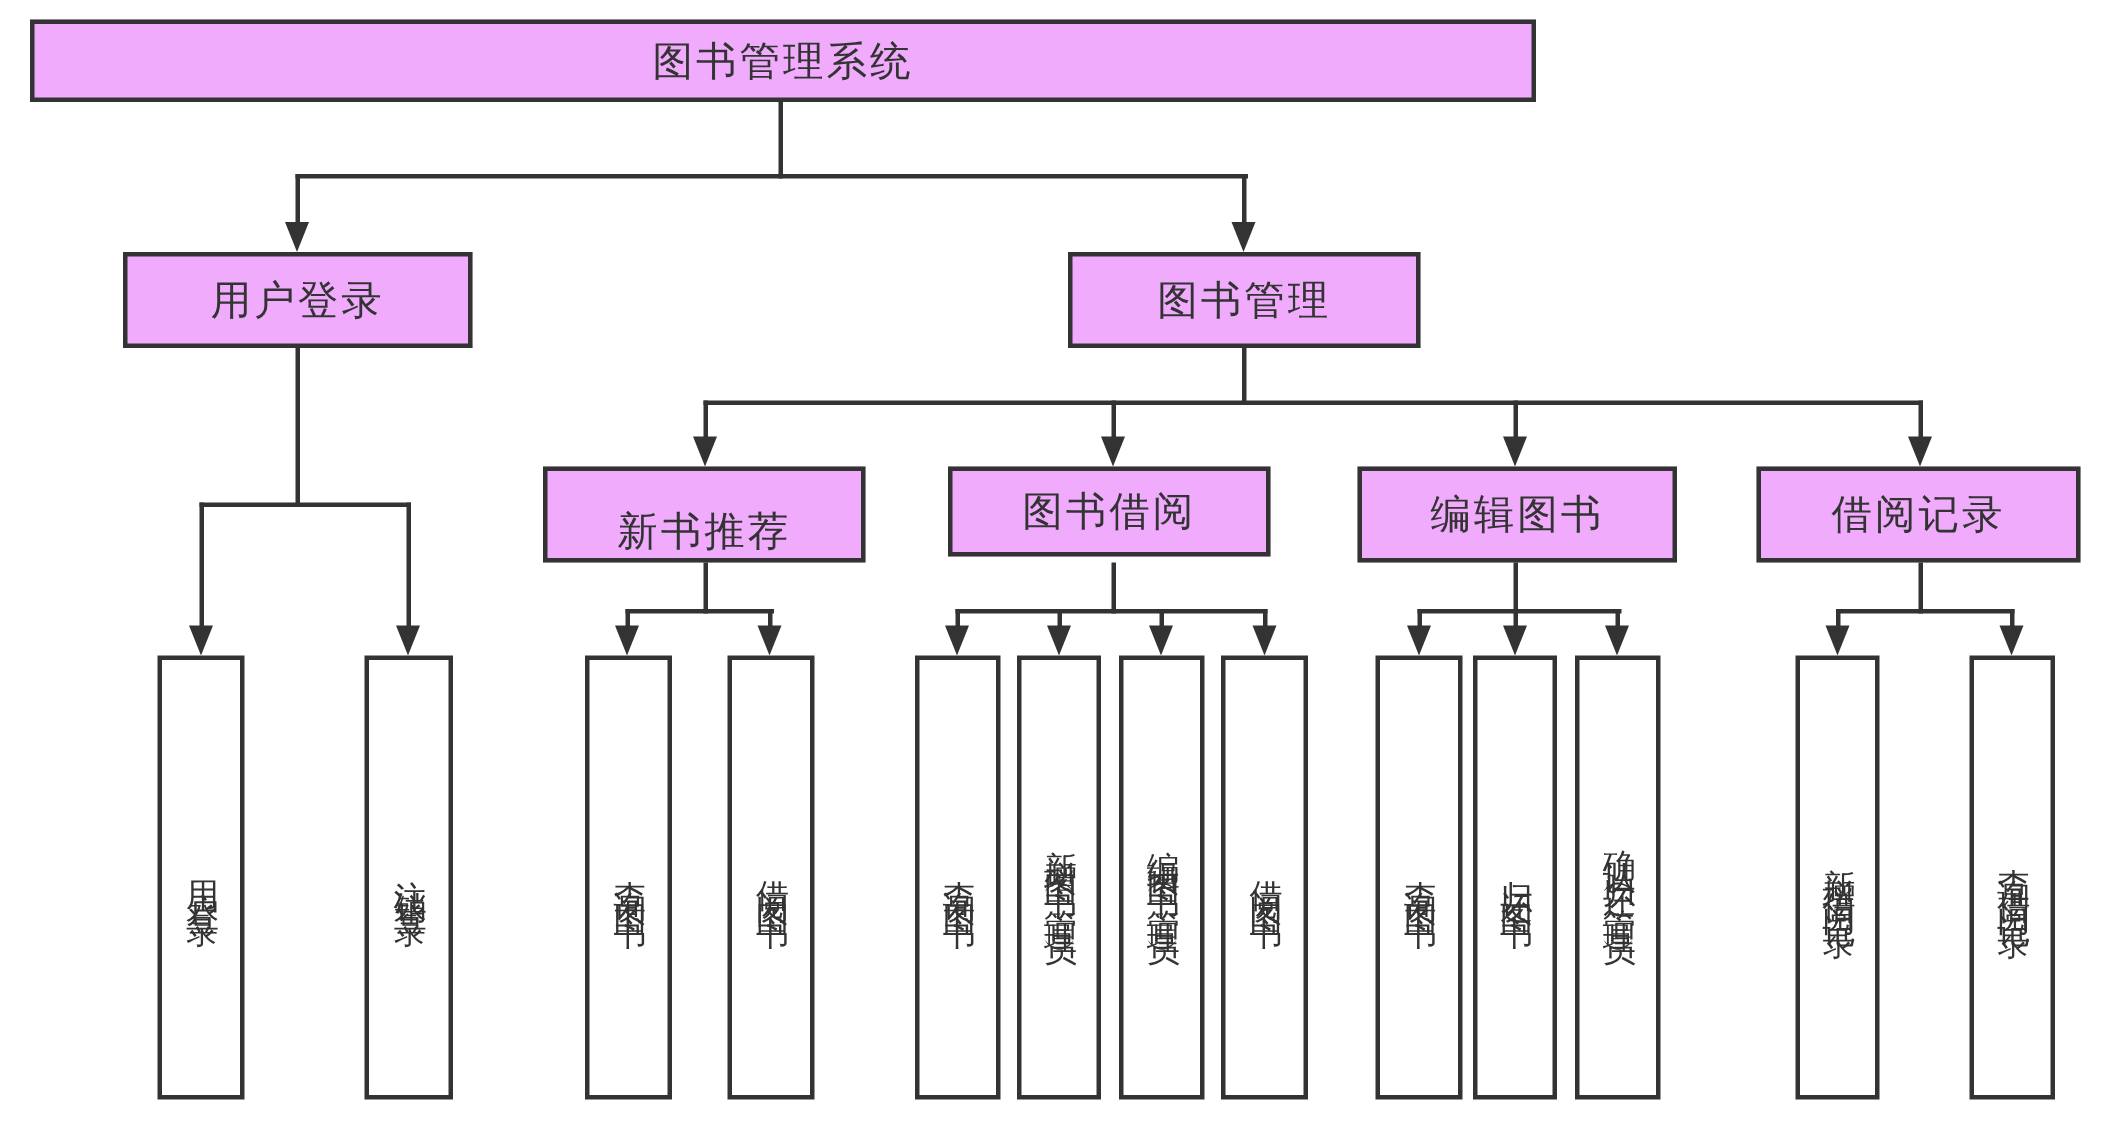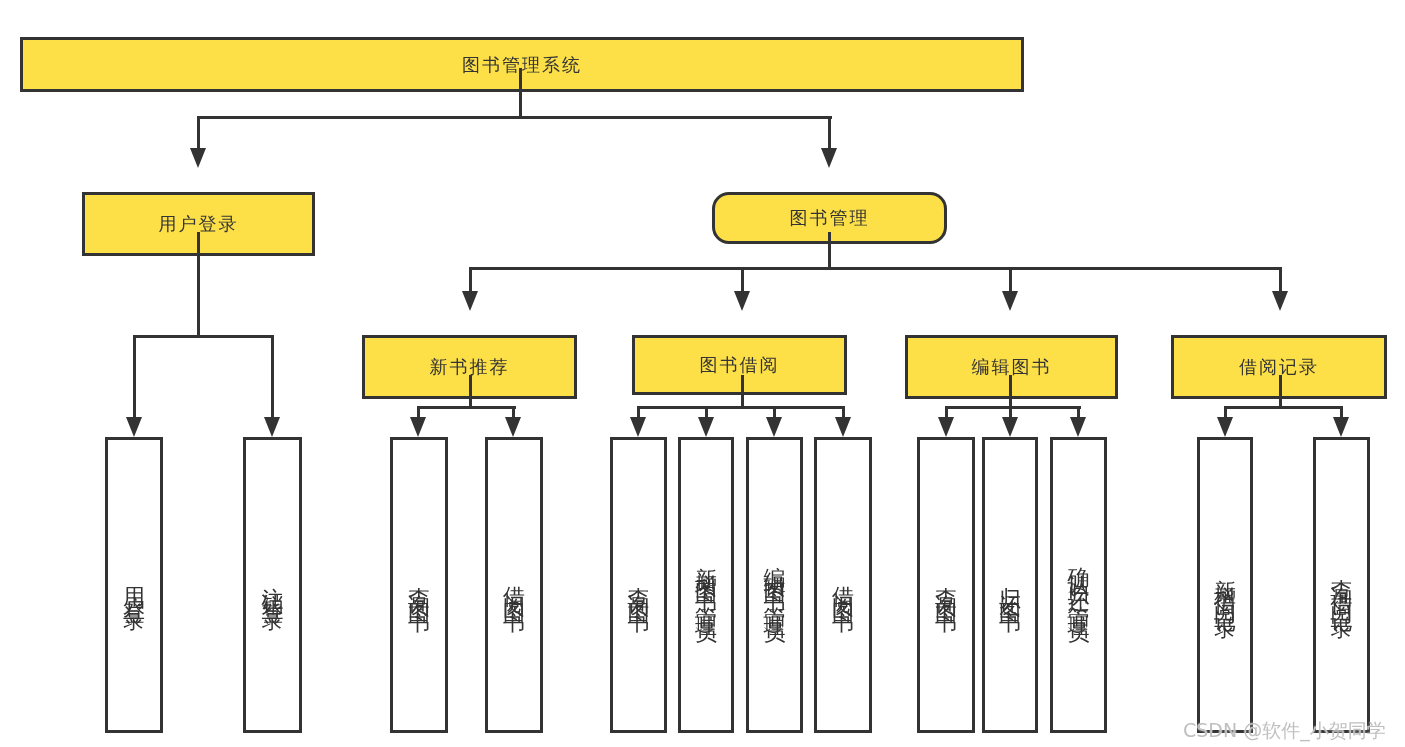--- a/index.html
+++ b/index.html
@@ -2,23 +2,23 @@
 <html><head>
 <meta charset="utf-8">
 <style>
   html,body{margin:0;padding:0;background:#ffffff;}
   #canvas{
     position:relative;width:1405px;height:747px;background:#ffffff;
     font-family:"DejaVu Sans","Liberation Sans",sans-serif;
     color:#333333;overflow:hidden;
   }
   .node{
-    position:absolute;border:3px solid #333333;background:#fde047;
+    position:absolute;border:3px solid #333333;background:#f0abfc;
     display:flex;align-items:center;justify-content:center;
-    box-sizing:border-box;font-size:18px;letter-spacing:2px;color:#333333;margin-top:24px;
+    box-sizing:border-box;font-size:27px;letter-spacing:2px;color:#333333;
   }
   .leaf{
     position:absolute;border:3px solid #333333;background:#ffffff;
     display:flex;align-items:center;justify-content:center;
     box-sizing:border-box;color:#333333;
   }
   .leaf span{
     writing-mode:vertical-rl;text-orientation:upright;
     font-size:22px;line-height:1;letter-spacing:8px;white-space:nowrap;
   }
@@ -46,21 +46,21 @@
   <div class="vline" style="left:519px;top:68px;height:51px;"></div>
   <div class="hline" style="left:197px;top:116px;width:635px;"></div>
   <div class="vline" style="left:197px;top:116px;height:34px;"></div>
   <div class="arrow" style="left:190px;top:148px;"></div>
   <div class="vline" style="left:828px;top:116px;height:34px;"></div>
   <div class="arrow" style="left:821px;top:148px;"></div>
 
   <div class="node" style="left:82px;top:168px;width:233px;height:64px;">
     <span>用户登录</span>
   </div>
-  <div class="node" style="left:712px;top:168px;width:235px;height:52px;border-radius:17px;">
+  <div class="node" style="left:712px;top:168px;width:235px;height:64px;">
     <span>图书管理</span>
   </div>
 
   <div class="vline" style="left:197px;top:232px;height:106px;"></div>
   <div class="hline" style="left:133px;top:335px;width:141px;"></div>
   <div class="vline" style="left:133px;top:335px;height:84px;"></div>
   <div class="arrow" style="left:126px;top:417px;"></div>
   <div class="vline" style="left:271px;top:335px;height:84px;"></div>
   <div class="arrow" style="left:264px;top:417px;"></div>
 
@@ -68,21 +68,21 @@
   <div class="hline" style="left:469px;top:267px;width:813px;"></div>
   <div class="vline" style="left:469px;top:267px;height:26px;"></div>
   <div class="arrow" style="left:462px;top:291px;"></div>
   <div class="vline" style="left:741px;top:267px;height:26px;"></div>
   <div class="arrow" style="left:734px;top:291px;"></div>
   <div class="vline" style="left:1009px;top:267px;height:26px;"></div>
   <div class="arrow" style="left:1002px;top:291px;"></div>
   <div class="vline" style="left:1279px;top:267px;height:26px;"></div>
   <div class="arrow" style="left:1272px;top:291px;"></div>
 
-  <div class="node" style="left:362px;top:311px;width:215px;height:64px;">
+  <div class="node" style="left:362px;top:311px;width:215px;height:64px;align-items:flex-end;">
     <span>新书推荐</span>
   </div>
   <div class="node" style="left:632px;top:311px;width:215px;height:60px;">
     <span>图书借阅</span>
   </div>
   <div class="node" style="left:905px;top:311px;width:213px;height:64px;">
     <span>编辑图书</span>
   </div>
   <div class="node" style="left:1171px;top:311px;width:216px;height:64px;">
     <span>借阅记录</span>
@@ -159,15 +159,14 @@
     <span>确认归还（管理员）</span>
   </div>
 
   <div class="leaf" style="left:1197px;top:437px;width:56px;height:296px;">
     <span>新增借阅记录</span>
   </div>
   <div class="leaf" style="left:1313px;top:437px;width:57px;height:296px;">
     <span>查询借阅记录</span>
   </div>
 
-  <div class="watermark">CSDN @软件_小贺同学</div>
 
 </div>
 
 </body></html>

